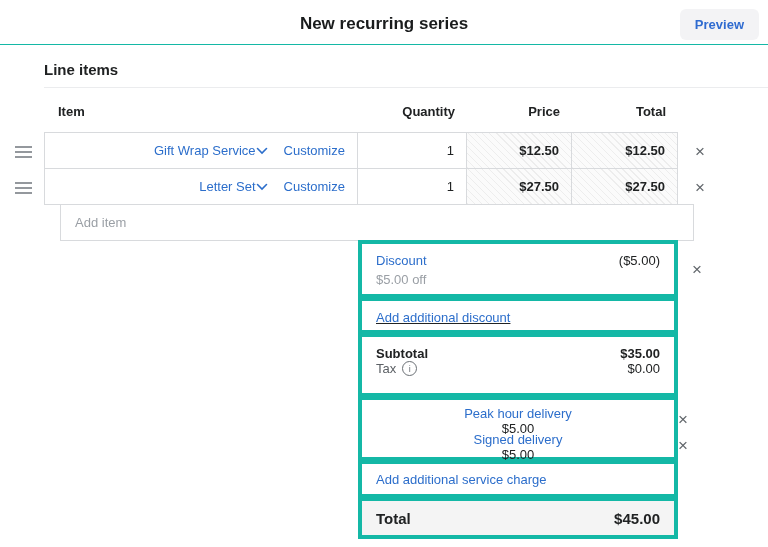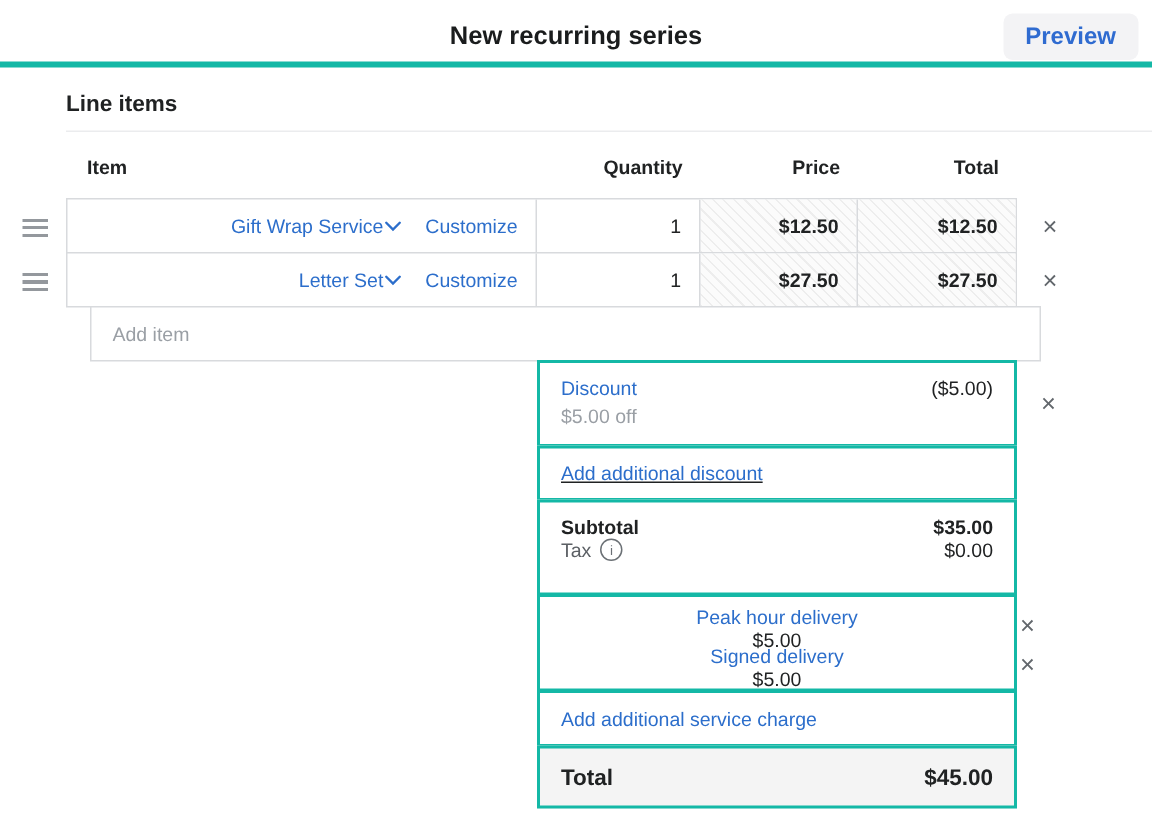--- a/index.html
+++ b/index.html
@@ -6,26 +6,26 @@
   html,body { width:768px; height:547px; }
   body {
     font-family:"Liberation Sans", sans-serif;
     background:#ffffff; color:#202223; font-size:13px;
     position:relative; overflow:hidden;
   }
   .page { position:absolute; inset:0; }
 
   
   .header { position:absolute; top:0; left:0; width:768px; height:45px;
-            border-bottom:4px solid #14b8a6; background:#fff; }
+            border-bottom:1px solid #14b8a6; background:#fff; }
   .header-title { position:absolute; top:14px; left:0; right:0; text-align:center;
                   font-size:17px; font-weight:bold; color:#1a1c1d; }
   .preview-btn { position:absolute; top:9px; right:9px; height:31px; padding:0 15px;
                  background:#f3f3f5; border:none; border-radius:6px;
-                 color:#2f6bd0; font-weight:bold; font-size:16px; cursor:pointer;
+                 color:#2f6bd0; font-weight:bold; font-size:13px; cursor:pointer;
                  font-family:"Liberation Sans", sans-serif; }
 
   
   .section-title { position:absolute; top:61px; left:44px; font-size:15px;
                    font-weight:bold; color:#202223;text-align:center; }
   .section-divider { position:absolute; top:87px; left:44px; right:0; height:0;
                      border-top:1px solid #ebecee; }
 
   
   .table-area { position:absolute; top:100px; left:0; width:768px; }
@@ -59,21 +59,21 @@
               color:#62676c; font-size:17px; line-height:1; cursor:pointer; }
 
   .add-row { position:relative; margin-left:60px; width:634px; height:37px;
              border:1px solid #d8dadd; background:#fff; }
   .add-row input { width:100%; height:100%; border:none; outline:none; padding-left:14px;
                    font-size:13px; font-family:"Liberation Sans", sans-serif; color:#202223; background:transparent; }
   .add-row input::placeholder { color:#9a9fa5; }
 
   
   .summary { margin-left:358px; width:320px; }
-  .sum-box { position:relative; border:2px solid #14b8a6; background:#fff; padding:9px 14px; }
+  .sum-box { position:relative; border:4px solid #14b8a6; background:#fff; padding:9px 14px; }
   .sum-box + .sum-box { margin-top:-1px; }
   .flex-line { display:flex; justify-content:space-between; align-items:center; }
   .link { color:#2c6ecb; cursor:pointer; }
   .muted { color:#9a9fa5; }
   .bold { font-weight:bold; }
   .box-discount { height:58px; }
   .box-discount .desc { margin-top:4px; }
   .box-link1 { height:37px;text-decoration:underline; }
   .box-subtotal { height:64px; }
   .box-subtotal .flex-line + .flex-line { }

